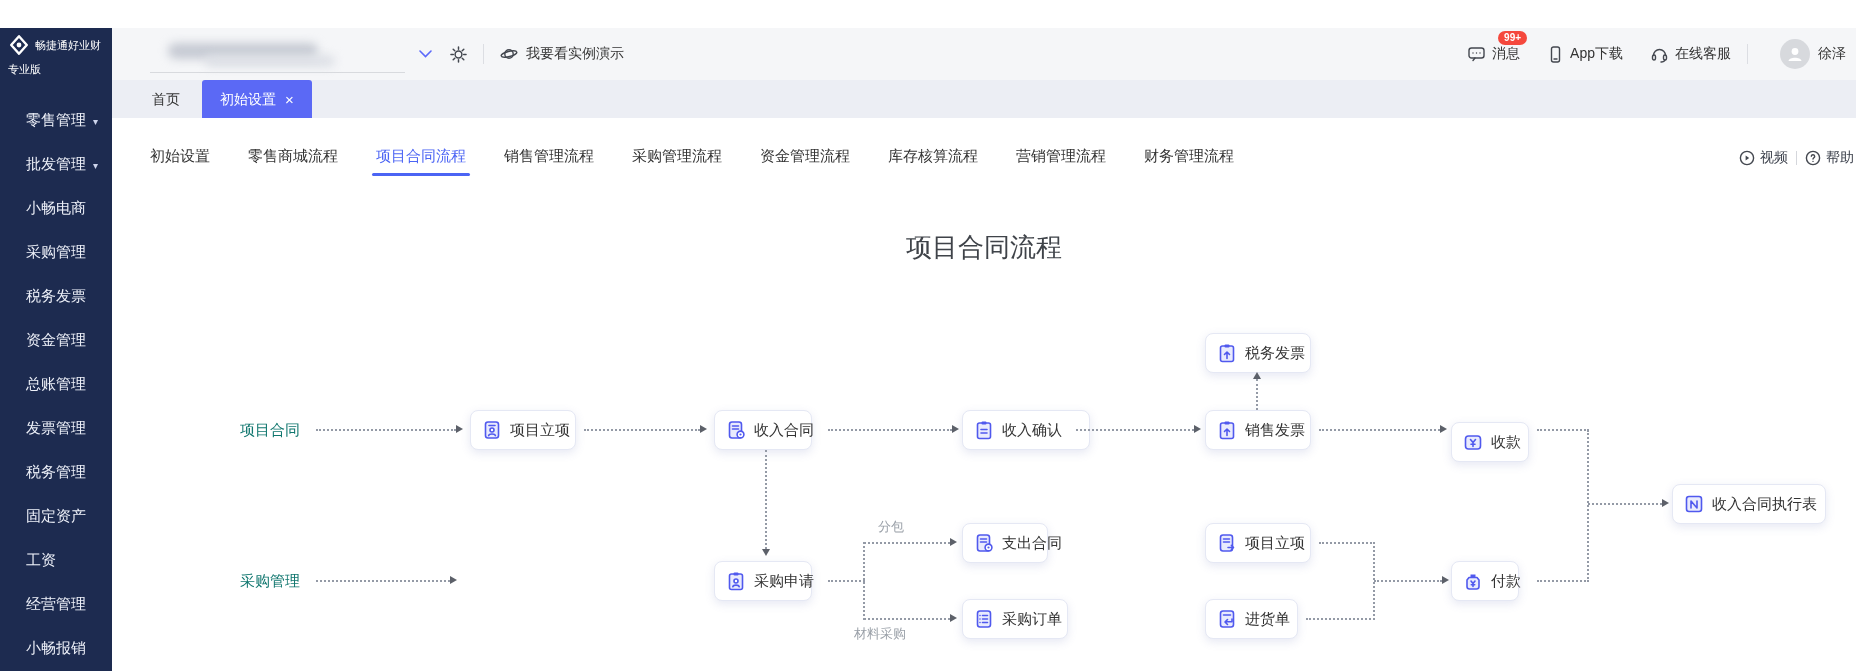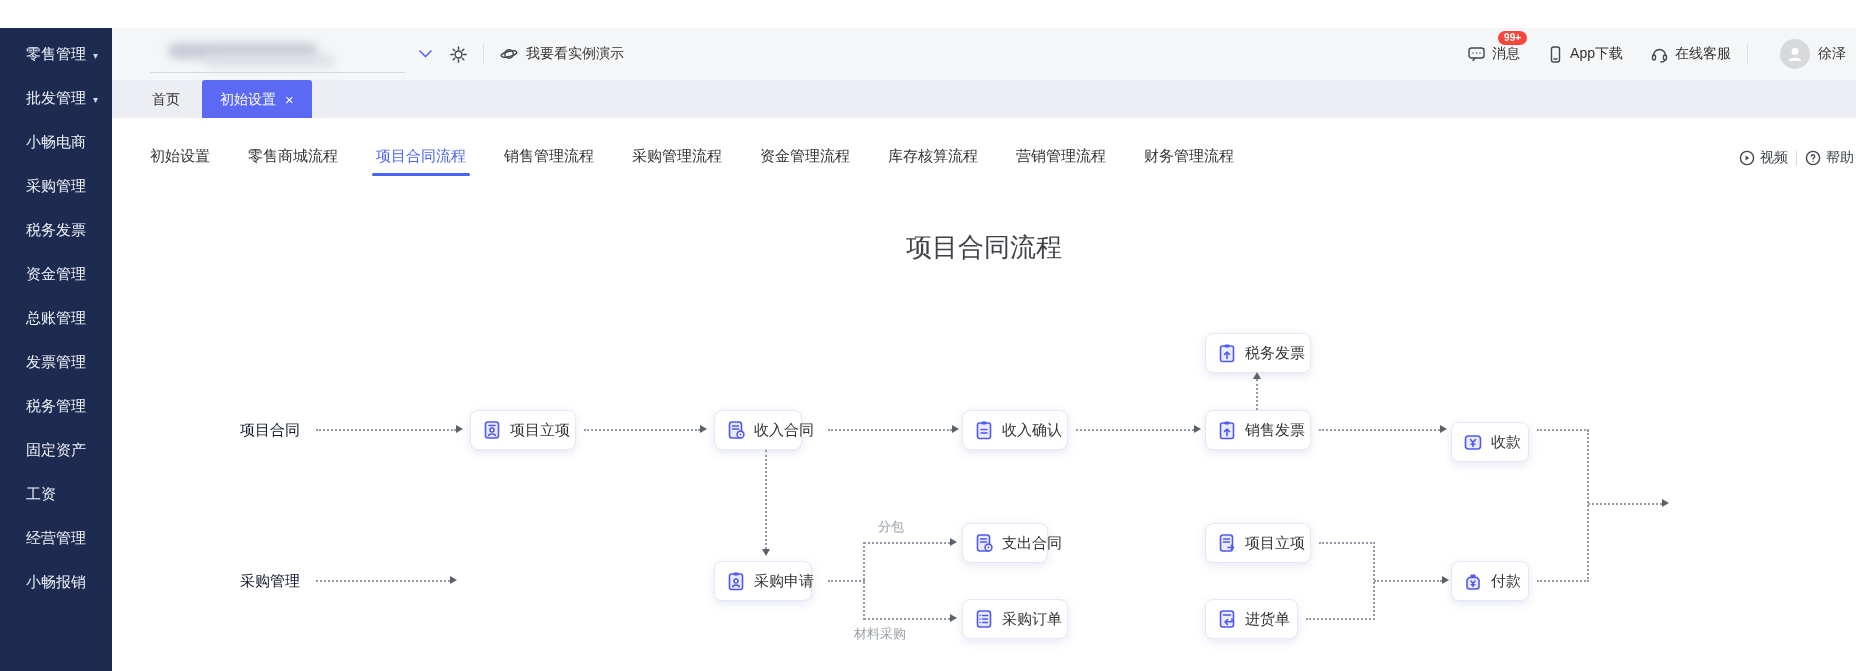--- a/index.html
+++ b/index.html
@@ -42,41 +42,53 @@
   .navrow{height:64px;position:relative;display:flex;align-items:flex-end;padding-left:38px;flex:0 0 64px}
   .navtab{position:relative;padding-bottom:16px;margin-right:38px;font-size:15px;color:#333;cursor:pointer;white-space:nowrap}
   .navtab.active{color:#4b64f4}
   .navtab.active::after{content:"";position:absolute;left:-4px;right:-4px;bottom:6px;height:3px;border-radius:2px;background:#4b64f4}
   .navutils{position:absolute;right:2px;bottom:15px;display:flex;align-items:center;gap:8px;font-size:14px;color:#3c414c;white-space:nowrap}
   .navutils .u{display:flex;align-items:center;gap:5px;cursor:pointer}
   .udiv{width:1px;height:14px;background:#d5d7dc}
   
   .canvas{position:relative;flex:1;min-height:0}
   .flow-title{position:absolute;left:0;right:0;top:48px;text-align:center;font-size:26px;font-weight:500;color:#3f4349}
-  .lane-label{position:absolute;font-size:15px;font-weight:500;color:#0f172a;line-height:40px;height:40px}
+  .lane-label{position:absolute;font-size:15px;font-weight:500;color:#0f766e;line-height:40px;height:40px}
   .node{position:absolute;height:40px;background:#fff;border:1px solid #e5e8f4;border-radius:8px;
     box-shadow:0 3px 10px rgba(99,110,181,.16);display:flex;align-items:center;gap:7px;
     padding:0 10px;font-size:15px;color:#333;cursor:pointer;white-space:nowrap}
   .nicon{flex:0 0 22px;display:flex}
   .hl{position:absolute;height:0;border-top:2px dotted #949aa6}
   .vl{position:absolute;width:0;border-left:2px dotted #949aa6}
   .ar{position:absolute;width:0;height:0;border-top:4.5px solid transparent;border-bottom:4.5px solid transparent;border-left:7px solid #5c6069}
   .au{position:absolute;width:0;height:0;border-left:4.5px solid transparent;border-right:4.5px solid transparent;border-bottom:7px solid #5c6069}
   .ad{position:absolute;width:0;height:0;border-left:4.5px solid transparent;border-right:4.5px solid transparent;border-top:7px solid #5c6069}
   .edge-label{position:absolute;font-size:13px;color:#9aa0a8}
   svg.nsvg{stroke:#5059ee;stroke-width:1.6;stroke-linecap:round;stroke-linejoin:round;fill:none}
   svg.hsvg{stroke:#43474f;stroke-width:1.4;stroke-linecap:round;stroke-linejoin:round;fill:none}
 </style>
 </head>
 <body>
 
 <div class="topstrip"></div>
 <div class="shell">
 
   <aside class="sidebar">
+    <div class="logo-block">
+      <div class="logo-row">
+        <span class="ic">
+          <svg width="22" height="22" viewBox="0 0 22 22">
+              <path d="M11 2.2l7.8 8.8L11 19.8 3.2 11z" fill="none" stroke="#fff" stroke-width="2.4" stroke-linejoin="round"></path>
+              <circle cx="11" cy="11" r="2.4" fill="#fff"></circle>
+            </svg>
+        </span>
+        <span class="brand-name">畅捷通好业财</span>
+      </div>
+      <div class="edition">专业版</div>
+    </div>
     <nav class="menu">
       <div class="menu-item"><span>零售管理</span><span class="caret">▾</span></div>
       <div class="menu-item"><span>批发管理</span><span class="caret">▾</span></div>
       <div class="menu-item"><span>小畅电商</span></div>
       <div class="menu-item"><span>采购管理</span></div>
       <div class="menu-item"><span>税务发票</span></div>
       <div class="menu-item"><span>资金管理</span></div>
       <div class="menu-item"><span>总账管理</span></div>
       <div class="menu-item"><span>发票管理</span></div>
       <div class="menu-item"><span>税务管理</span></div>
@@ -208,32 +220,32 @@
           <span class="nicon">
               <svg class="nsvg" width="22" height="22" viewBox="0 0 22 22">
                 <rect x="4.5" y="3" width="13" height="16" rx="2.5" fill="#e9ebfd"></rect>
                 <path d="M8 6.5h6"></path>
                 <circle cx="11" cy="11" r="2" fill="#fff"></circle>
                 <path d="M7.6 16.6c.6-2.2 6.2-2.2 6.8 0"></path>
               </svg>
             </span>
           <span class="nlabel">项目立项</span>
         </div>
-        <div class="node" style="left:602px;top:228px;width:88px">
+        <div class="node" style="left:602px;top:228px;width:98px">
           <span class="nicon">
               <svg class="nsvg" width="22" height="22" viewBox="0 0 22 22">
                 <rect x="4.5" y="3" width="12" height="16" rx="2.5" fill="#e9ebfd"></rect>
                 <path d="M7.5 7h6M7.5 10h6"></path>
                 <circle cx="15.5" cy="15.5" r="3.4" fill="#fff"></circle>
                 <circle cx="15.5" cy="15.5" r="1.1" fill="#5059ee" stroke="none"></circle>
               </svg>
             </span>
           <span class="nlabel">收入合同</span>
         </div>
-        <div class="node" style="left:850px;top:228px;width:106px">
+        <div class="node" style="left:850px;top:228px;width:128px">
           <span class="nicon">
               <svg class="nsvg" width="22" height="22" viewBox="0 0 22 22">
                 <rect x="4.5" y="4" width="13" height="15.5" rx="2" fill="#e9ebfd"></rect>
                 <rect x="8.5" y="2.5" width="5" height="3" rx="1" fill="#5059ee" stroke="none"></rect>
                 <path d="M8 10.5h6M8 14h6M8 10.5h.01M8 14h.01"></path>
               </svg>
             </span>
           <span class="nlabel">收入确认</span>
         </div>
         <div class="node" style="left:1093px;top:228px;width:106px">
@@ -260,20 +272,29 @@
           <span class="nicon">
               <svg class="nsvg" width="22" height="22" viewBox="0 0 22 22">
                 <rect x="4.5" y="4" width="13" height="15.5" rx="2" fill="#e9ebfd"></rect>
                 <rect x="8.5" y="2.5" width="5" height="3" rx="1" fill="#5059ee" stroke="none"></rect>
                 <path d="M11 16.5v-6M8.5 12.5L11 10l2.5 2.5"></path>
               </svg>
             </span>
           <span class="nlabel">税务发票</span>
         </div>
 
+        <div class="node" style="left:1560px;top:302px;width:154px">
+          <span class="nicon">
+              <svg class="nsvg" width="22" height="22" viewBox="0 0 22 22">
+                <rect x="3.5" y="3.5" width="15" height="15" rx="2.5" fill="#e9ebfd"></rect>
+                <path d="M8 15V8l6 7V8"></path>
+              </svg>
+            </span>
+          <span class="nlabel">收入合同执行表</span>
+        </div>
 
         <div class="node" style="left:602px;top:379px;width:98px">
           <span class="nicon">
               <svg class="nsvg" width="22" height="22" viewBox="0 0 22 22">
                 <rect x="4.5" y="4" width="13" height="15.5" rx="2" fill="#e9ebfd"></rect>
                 <rect x="8.5" y="2.5" width="5" height="3" rx="1" fill="#5059ee" stroke="none"></rect>
                 <circle cx="11" cy="11" r="2" fill="#fff"></circle>
                 <path d="M7.8 16.8c.6-2.2 5.8-2.2 6.4 0"></path>
               </svg>
             </span>
@@ -312,21 +333,21 @@
         <div class="node" style="left:1093px;top:417px;width:93px">
           <span class="nicon">
               <svg class="nsvg" width="22" height="22" viewBox="0 0 22 22">
                 <rect x="4.5" y="3" width="13" height="16" rx="2.5" fill="#e9ebfd"></rect>
                 <path d="M7.5 7h7"></path>
                 <path d="M16 11v2.8H9.5M11.5 11.5L9 14l2.5 2.5"></path>
               </svg>
             </span>
           <span class="nlabel">进货单</span>
         </div>
-        <div class="node" style="left:1339px;top:379px;width:78px">
+        <div class="node" style="left:1339px;top:379px;width:68px">
           <span class="nicon">
               <svg class="nsvg" width="22" height="22" viewBox="0 0 22 22">
                 <path d="M7 7.5h8l2 2.5v6.5a2.5 2.5 0 0 1-2.5 2.5h-7A2.5 2.5 0 0 1 5 16.5V10z" fill="#e9ebfd"></path>
                 <path d="M8.5 4.5h5v3h-5z" fill="#5059ee" stroke="none"></path>
                 <path d="M9 11l2 2.5 2-2.5M11 13.5v3M9.3 14.8h3.4"></path>
               </svg>
             </span>
           <span class="nlabel">付款</span>
         </div>
 

